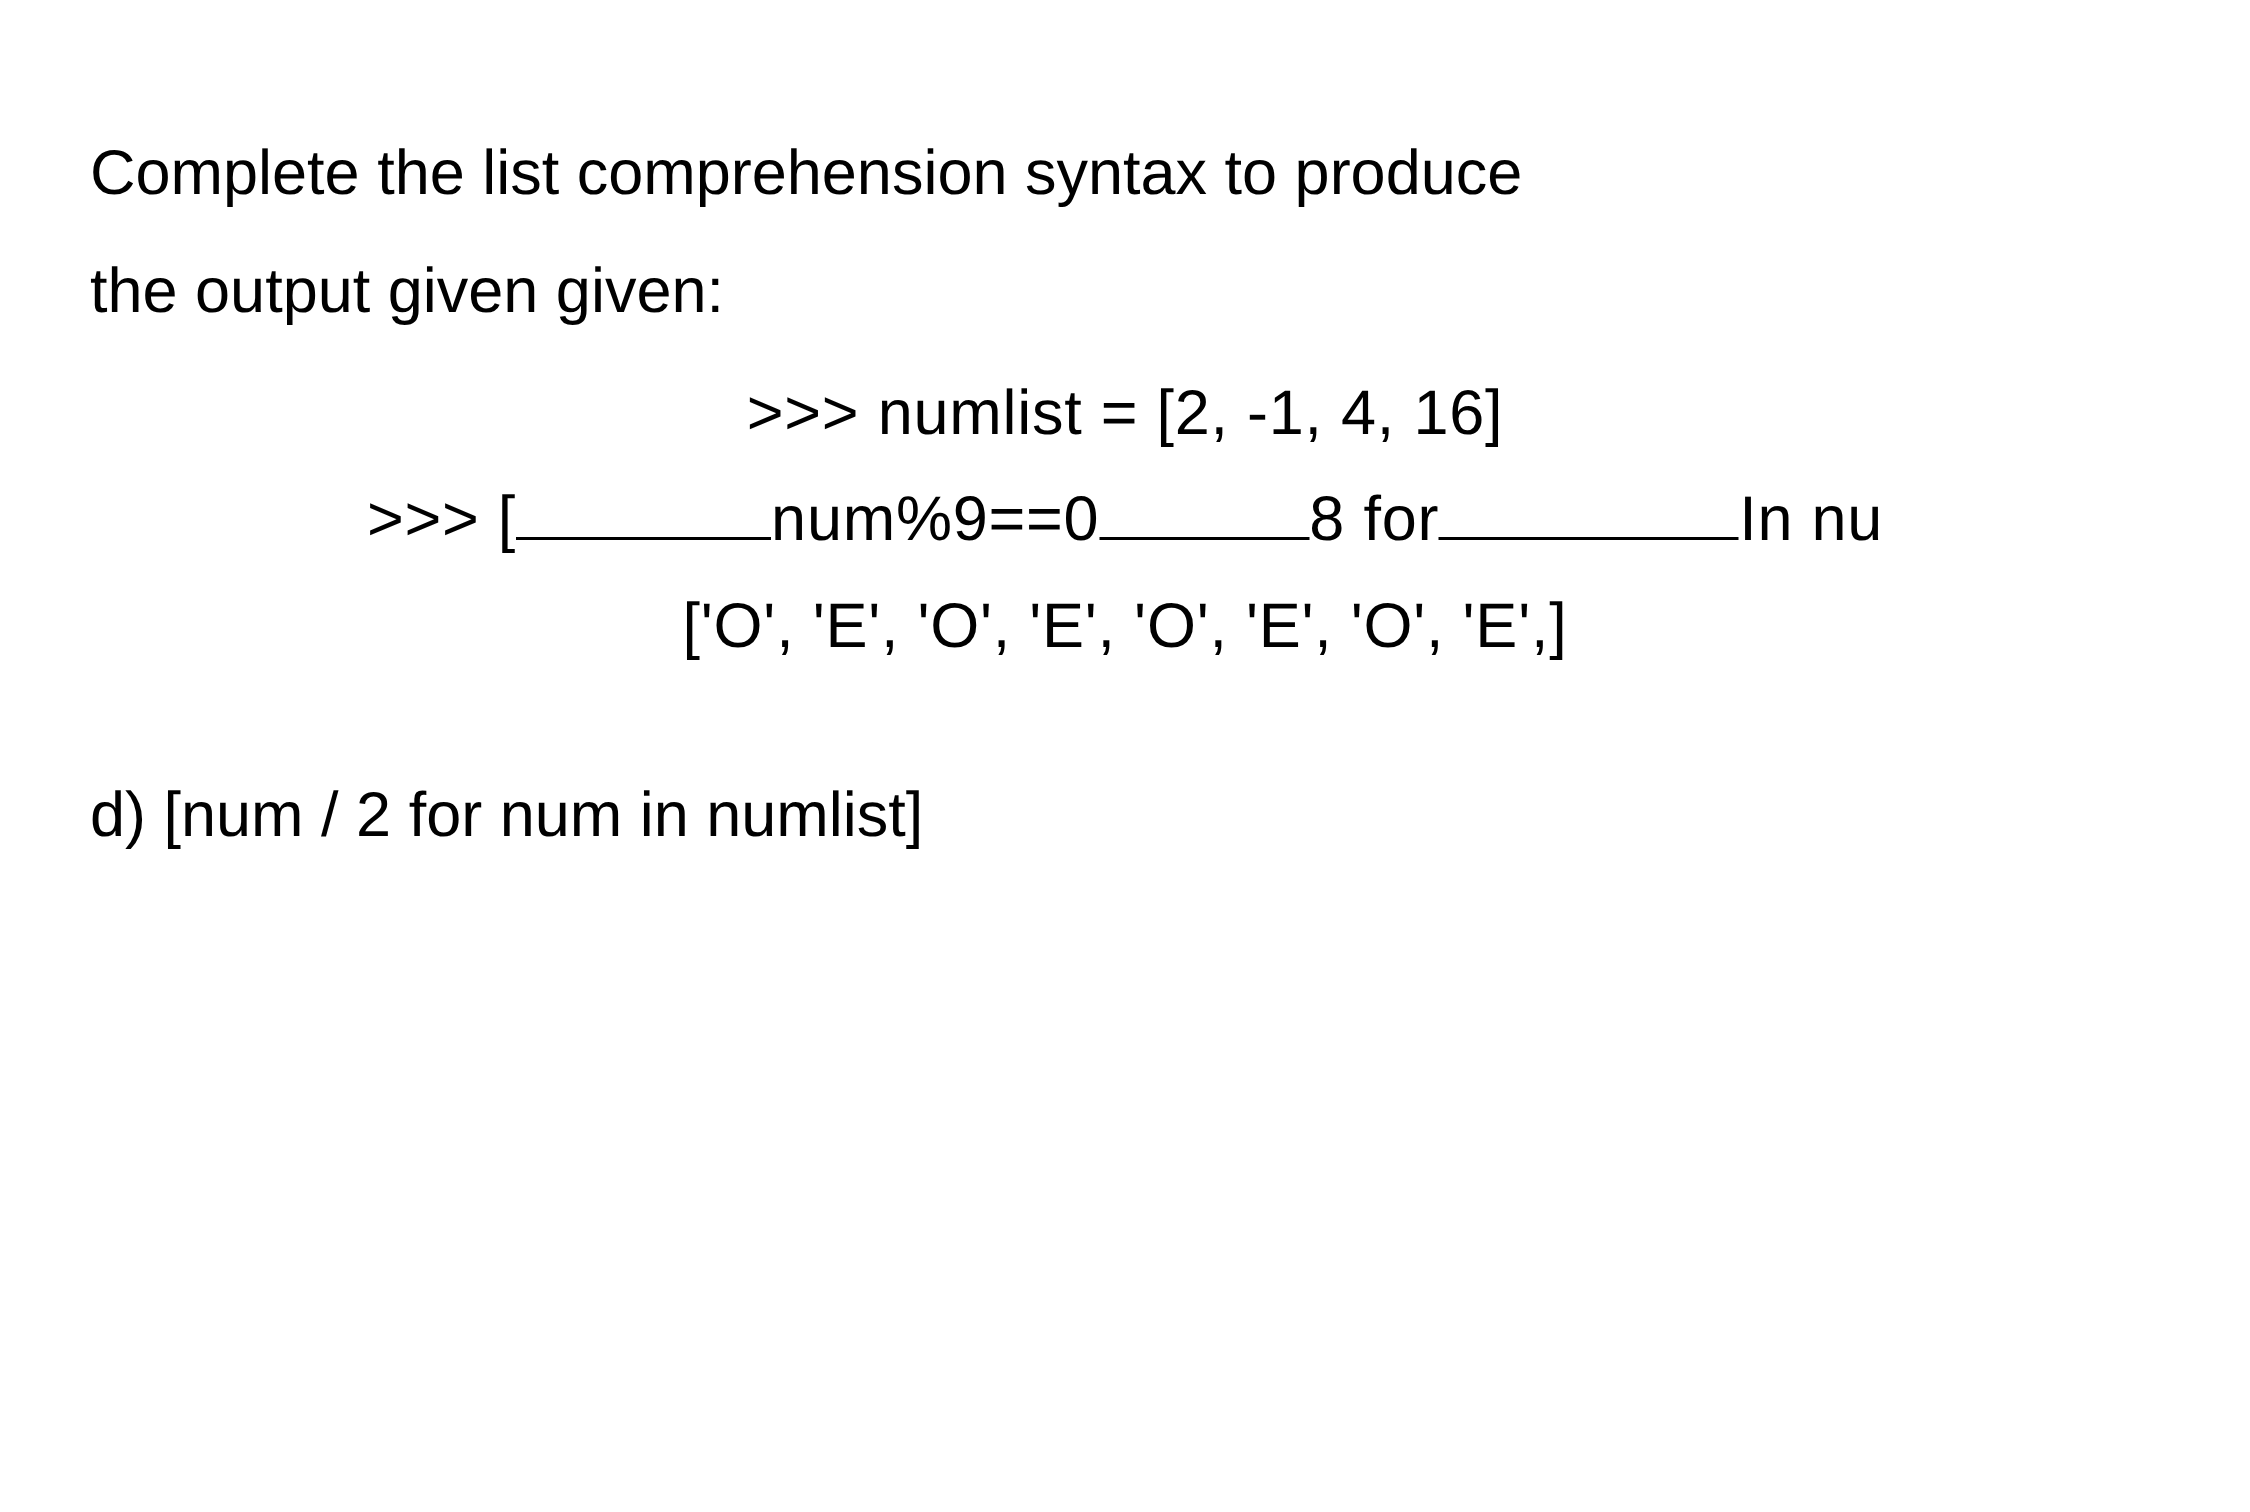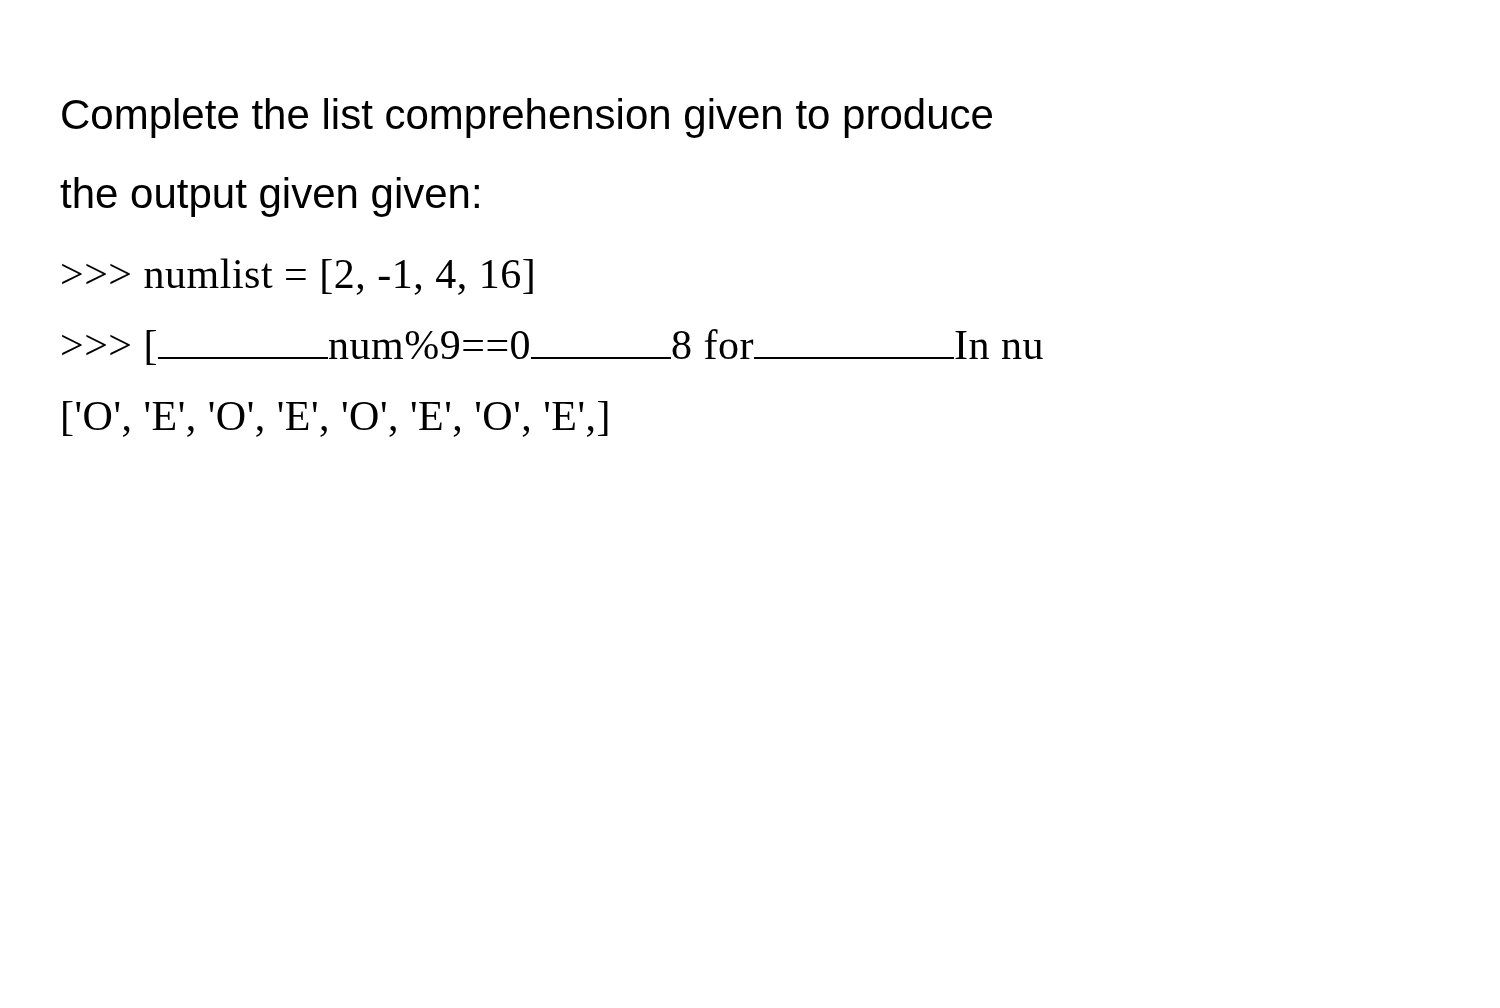--- a/index.html
+++ b/index.html
@@ -14,26 +14,27 @@
       font-family: Arial, Helvetica, sans-serif;
       color: #000000;
       padding: 80px 60px;
     }
     .question-text {
       font-size: 42px;
       line-height: 1.65;
       margin-bottom: 10px;
     }
     .code-block {
-      font-family: Liberation Serif, serif;
+      font-family: Liberation Sans, sans-serif;
       font-size: 42px;
       line-height: 1.7;
       white-space: nowrap;
       overflow: hidden;
       letter-spacing: 0.5px;
+      text-align: center;
     }
     .options {
       margin-top: 55px;
     }
     .option {
       font-size: 42px;
       line-height: 1.65;
     }
     .blank {
       display: inline-block;
@@ -41,23 +42,24 @@
       vertical-align: baseline;
       height: 1em;
     }
     .blank1 { width: 170px; }
     .blank2 { width: 140px; }
     .blank3 { width: 200px; }
   </style>
 </head>
 <body>
 
-<div class="question-text">Complete the list comprehension given to produce</div>
+<div class="question-text">Complete the list comprehension syntax to produce</div>
 <div class="question-text">the output given given:</div>
 
 <div class="code-block">&gt;&gt;&gt; numlist = [2, -1, 4, 16]</div>
 <div class="code-block">
   <span>&gt;&gt;&gt; [</span><span class="blank blank1"></span><span>num%9==0</span><span class="blank blank2"></span><span>8 for</span><span class="blank blank3"></span><span>In nu</span>
 </div>
 <div class="code-block">['O', 'E', 'O', 'E', 'O', 'E', 'O', 'E',]</div>
 
 <div class="options">
+  <div class="option">d) [num / 2 for num in numlist]</div>
 </div>
 
 </body></html>

